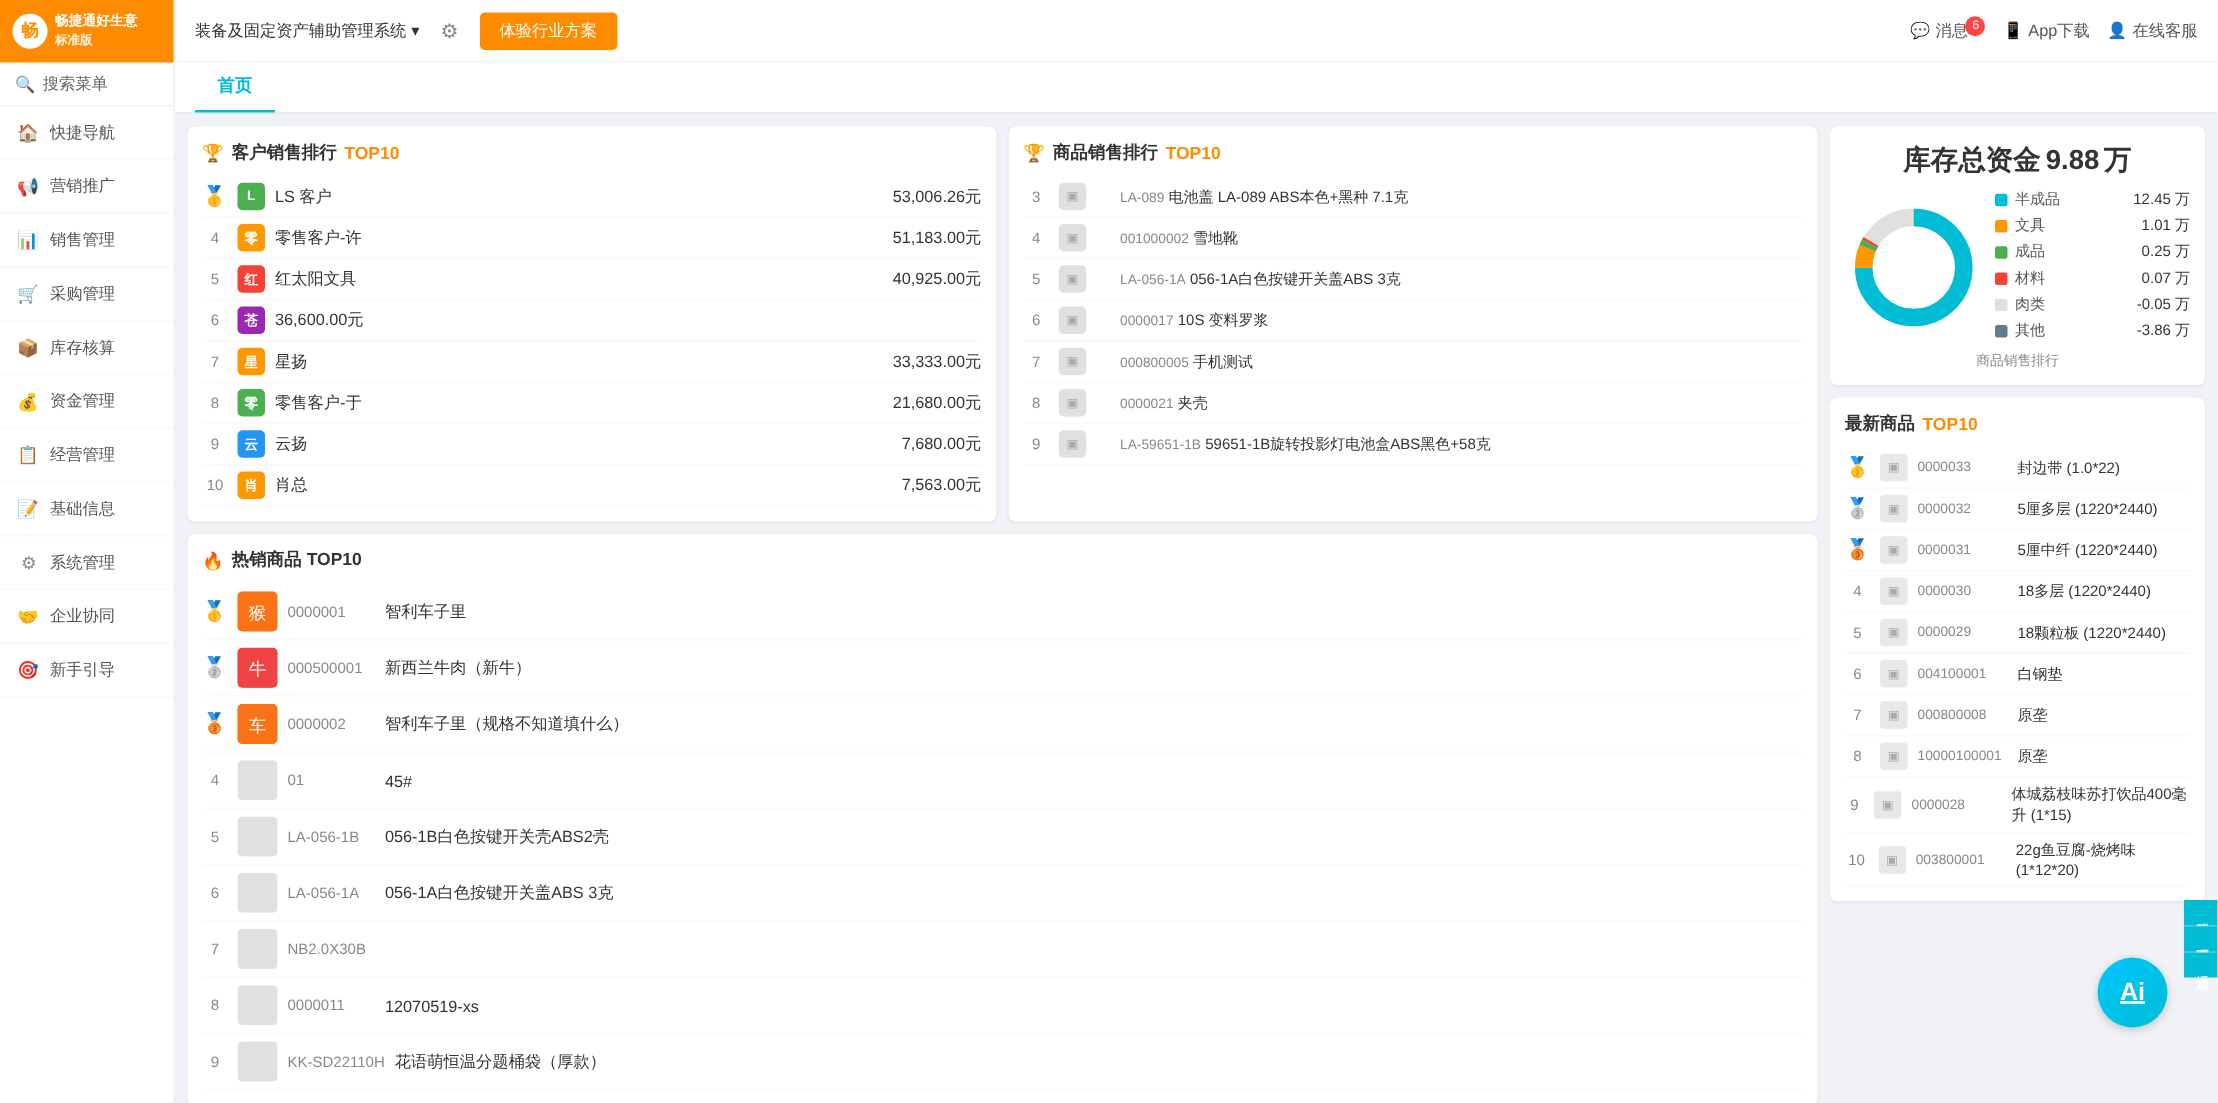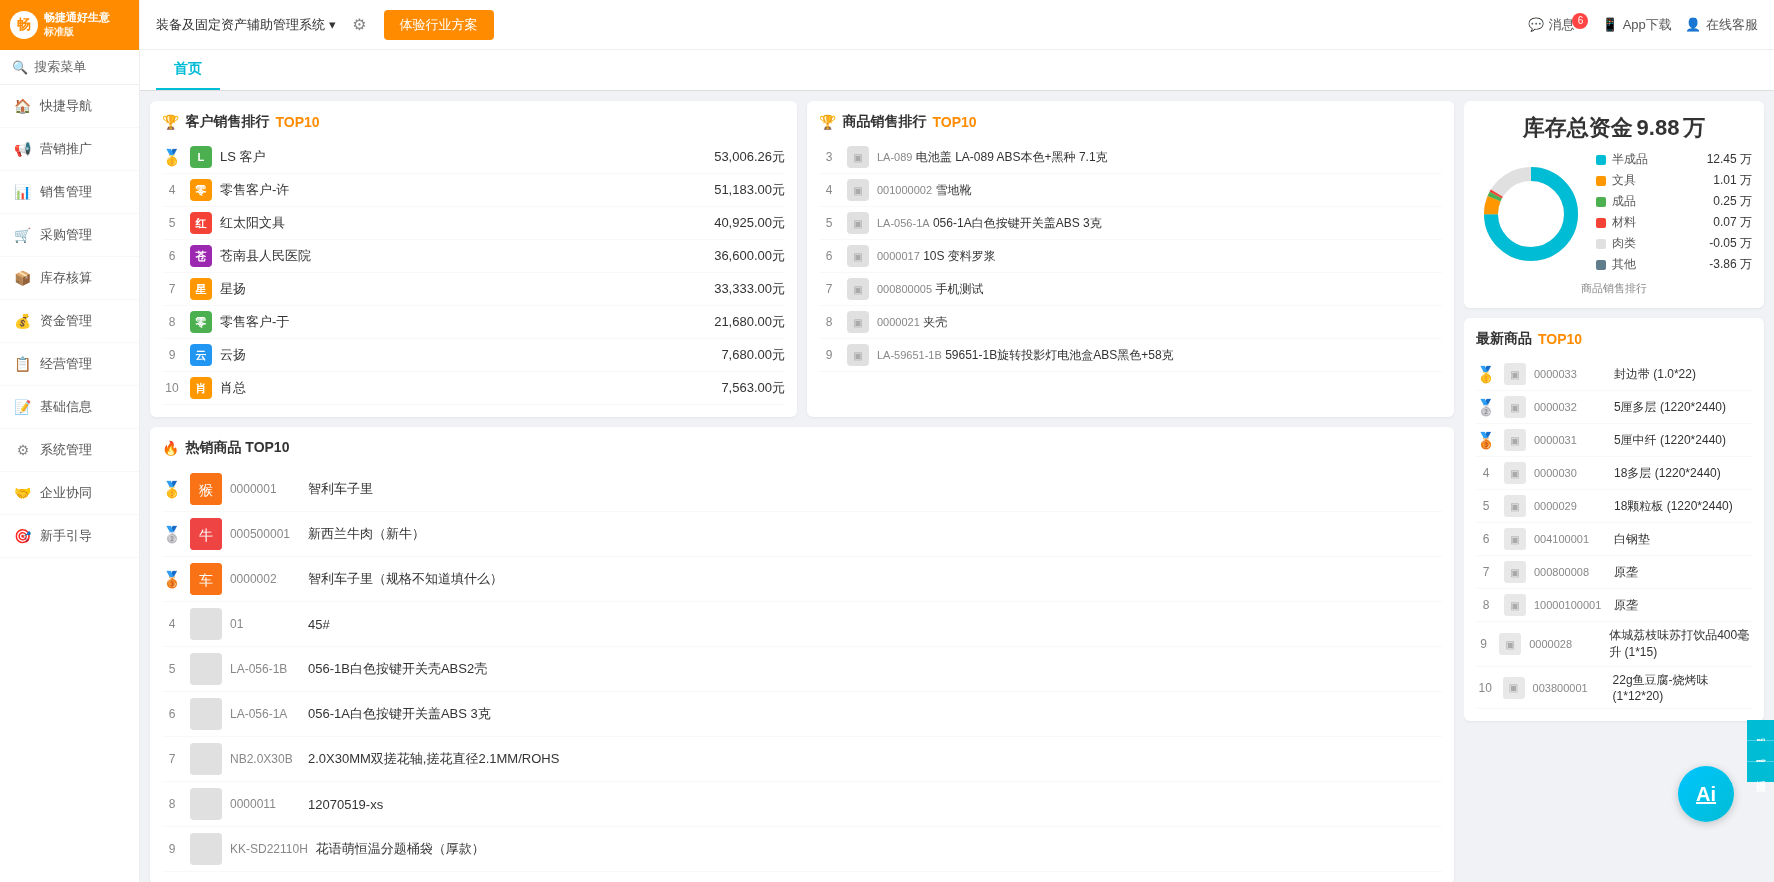--- a/index.html
+++ b/index.html
@@ -218,21 +218,21 @@
       gap: 8px;
     }
     .product-icon {
       width: 22px; height: 22px;
       border-radius: 4px;
       background: #e0e0e0;
       display: flex; align-items: center; justify-content: center;
       color: #aaa; font-size: 10px;
       flex-shrink: 0;
     }
-    .product-info { flex: 1; font-size: 12px; color: #333; }
+    .product-info { flex: 1; font-size: 12px; color: #333; margin-left: 19px; }
     .product-code { color: #888; font-size: 11px; }
 
     
     .hot-products-section {
       background: #fff;
       border-radius: 6px;
       padding: 12px;
       box-shadow: 0 1px 3px rgba(0,0,0,0.06);
     }
     .hot-item-row {
@@ -504,21 +504,20 @@
           </div>
           <div class="rank-row">
             <span class="rank-num">5</span>
             <div class="rank-icon" style="background:#f44336;">红</div>
             <span class="rank-name">红太阳文具</span>
             <span class="rank-value">40,925.00元</span>
           </div>
           <div class="rank-row">
             <span class="rank-num">6</span>
             <div class="rank-icon" style="background:#9c27b0;">苍</div>
-            <span class="rank-name">苍南县人民医院</span>
             <span class="rank-value">36,600.00元</span>
           </div>
           <div class="rank-row">
             <span class="rank-num">7</span>
             <div class="rank-icon" style="background:#ff9800;">星</div>
             <span class="rank-name">星扬</span>
             <span class="rank-value">33,333.00元</span>
           </div>
           <div class="rank-row">
             <span class="rank-num">8</span>
@@ -677,21 +676,20 @@
           <span class="hot-item-name">056-1A白色按键开关盖ABS 3克</span>
         </div>
         <div class="hot-item-row">
           <span class="rank-num">7</span>
           <div class="hot-item-img">
               <svg width="32" height="32">
                 <rect width="32" height="32" fill="#e0e0e0"></rect>
               </svg>
             </div>
           <span class="hot-item-code">NB2.0X30B</span>
-          <span class="hot-item-name">2.0X30MM双搓花轴,搓花直径2.1MM/ROHS</span>
         </div>
         <div class="hot-item-row">
           <span class="rank-num">8</span>
           <div class="hot-item-img">
               <svg width="32" height="32">
                 <rect width="32" height="32" fill="#e0e0e0"></rect>
               </svg>
             </div>
           <span class="hot-item-code">0000011</span>
           <span class="hot-item-name">12070519-xs</span>

